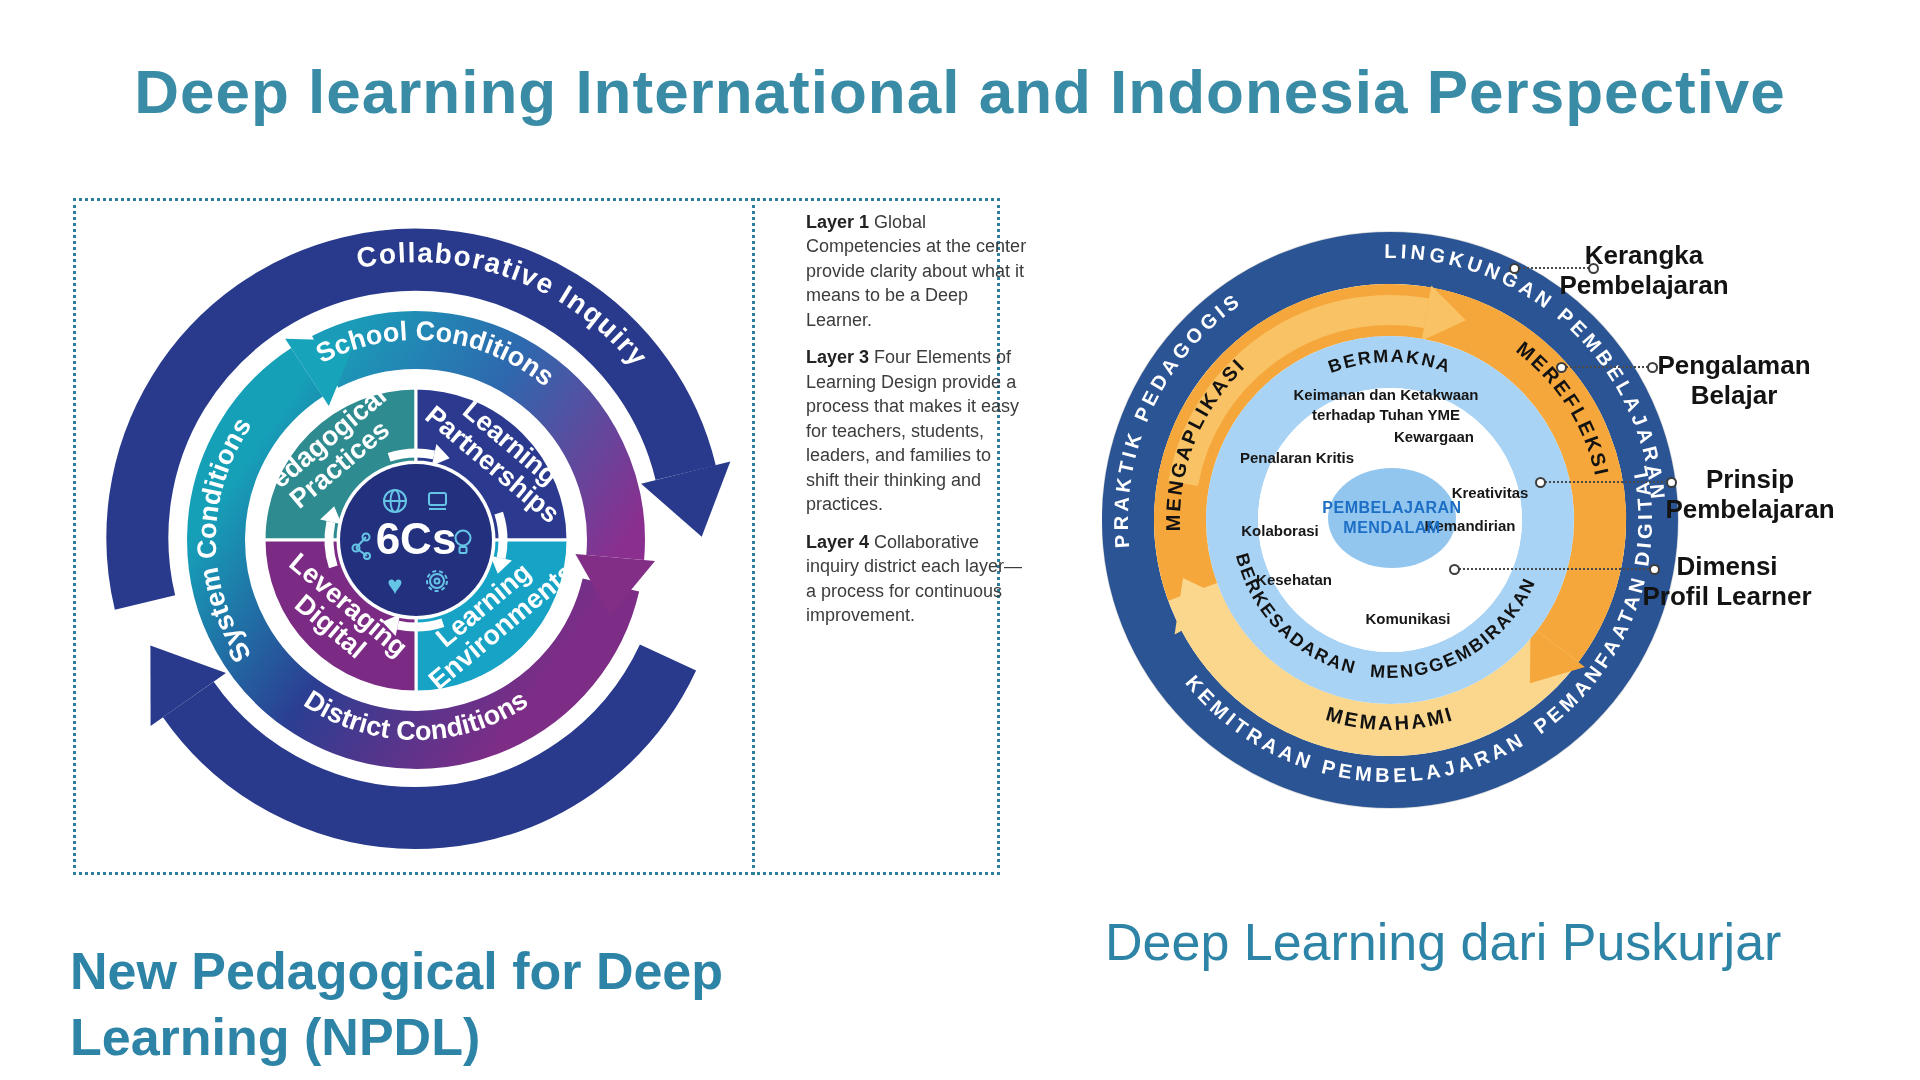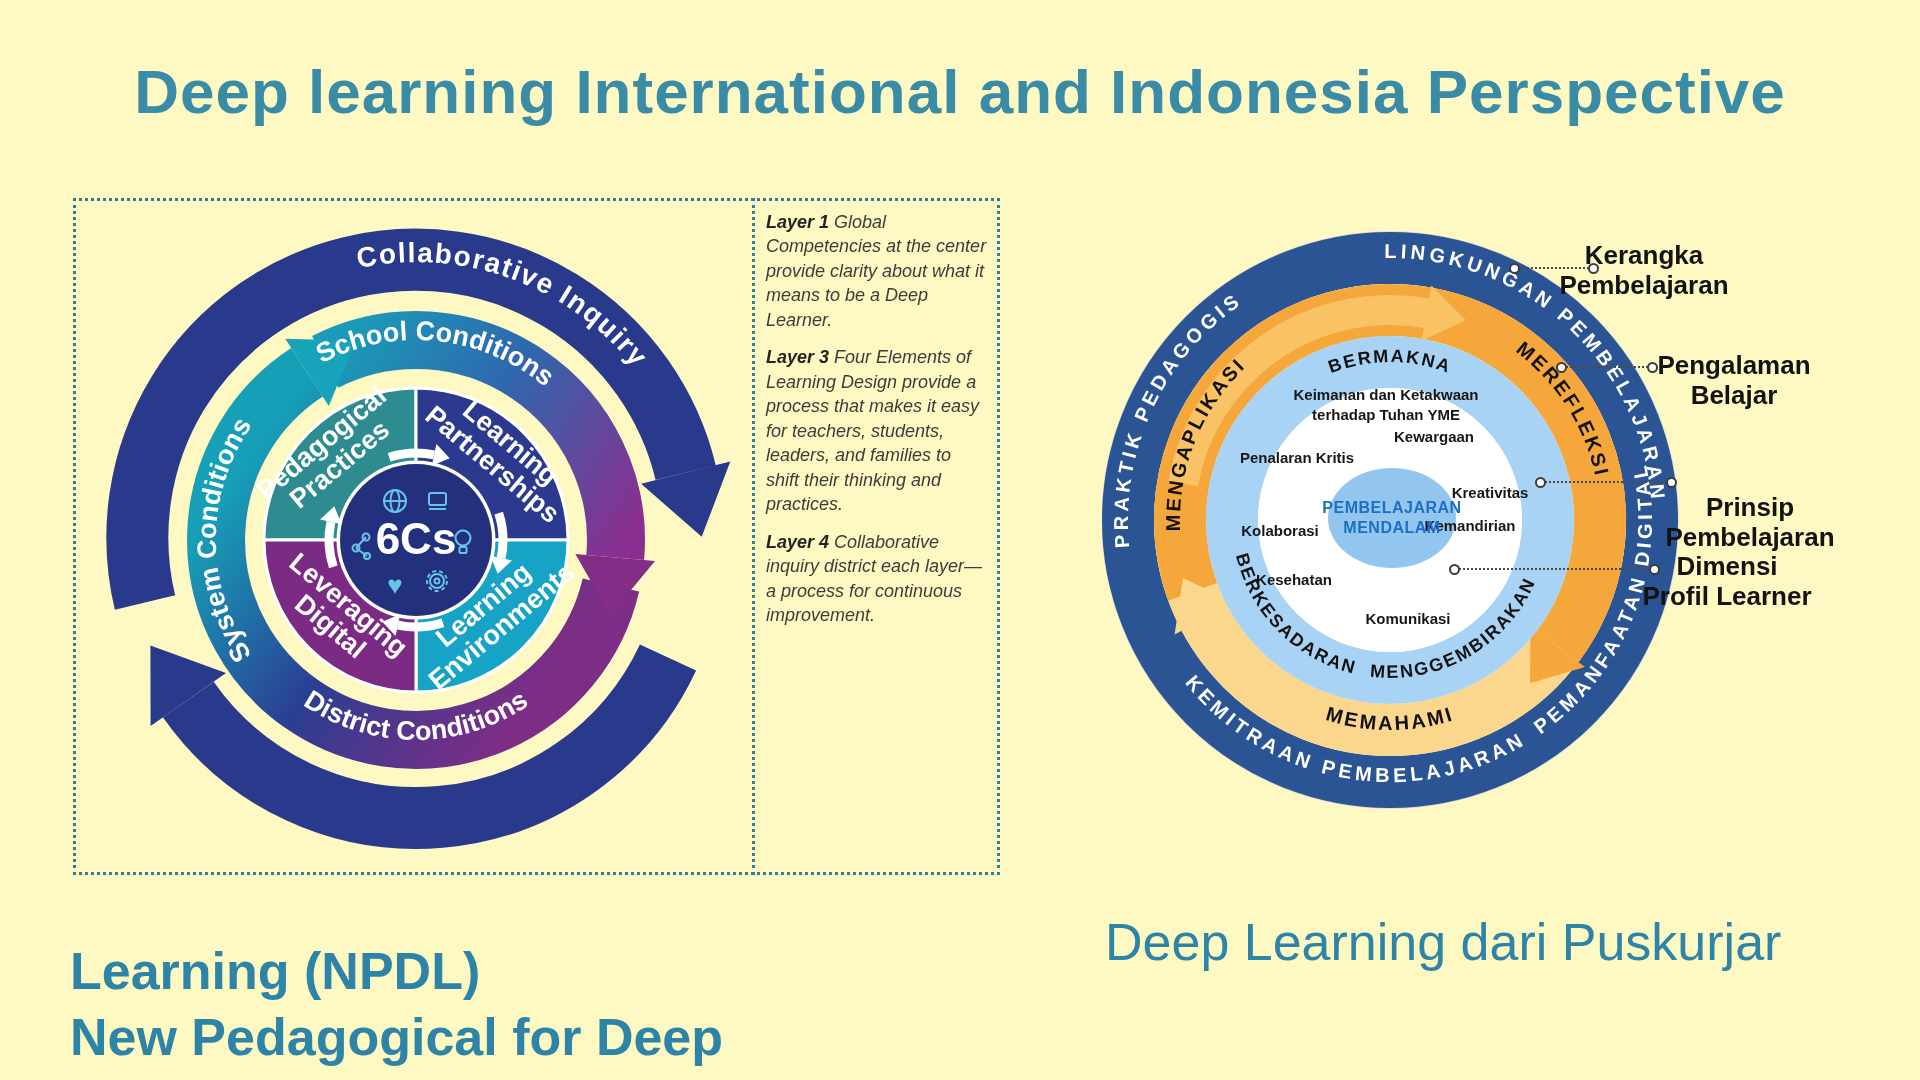--- a/index.html
+++ b/index.html
@@ -1,26 +1,26 @@
 <!DOCTYPE html>
 <html><head>
 <meta charset="utf-8">
 <style>
   html,body{margin:0;padding:0;background:#e8e8e8;}
-  .slide{position:relative;width:1920px;height:1080px;background:#fef9c3;overflow:hidden;
+  .slide{position:relative;width:1920px;height:1080px;background:#ffffff;overflow:hidden;
          font-family:"Liberation Sans","DejaVu Sans",sans-serif;}
   .title{position:absolute;left:0;right:0;top:56px;text-align:center;
          font-size:62px;font-weight:bold;color:#3a8ca6;letter-spacing:1px;}
   .panel{position:absolute;left:73px;top:198px;width:927px;height:677px;
          border:3px dotted #2e7f9e;box-sizing:border-box;}
   .panel-divider{position:absolute;left:752px;top:198px;height:677px;width:0;
          border-left:3px dotted #2e7f9e;}
   .npdl-svg{position:absolute;left:96px;top:210px;width:640px;height:660px;}
-  .layers-col{position:absolute;left:766px;top:210px;width:222px;
-         font-size:18px;line-height:1.36;color:#3c3c3c;font-style:italic;}
+  .layers-col{position:absolute;left:806px;top:210px;width:222px;
+         font-size:18px;line-height:1.36;color:#3c3c3c;}
   .layers-col p{margin:0 0 13px 0;}
   .layers-col b{color:#232323;}
   .pusk-svg{position:absolute;left:1102px;top:230px;width:720px;height:580px;}
   .callout{position:absolute;text-align:center;font-weight:bold;color:#131313;
            font-size:26px;line-height:1.16;}
   .callout span{display:block;}
   .leader{position:absolute;height:0;border-top:2px dotted #4a4a4a;}
   .leader .dot{position:absolute;width:7px;height:7px;border:2px solid #3d3d3d;
                border-radius:50%;background:#fff;top:-6px;}
   .leader .dot.start{left:-3px;}
@@ -241,28 +241,28 @@
   </div>
 
   <div class="callout" style="left:1544px;top:240px;width:200px;">
     <span>Kerangka</span>
     <span>Pembelajaran</span>
   </div>
   <div class="callout" style="left:1634px;top:350px;width:200px;">
     <span>Pengalaman</span>
     <span>Belajar</span>
   </div>
-  <div class="callout" style="left:1645px;top:464px;width:210px;margin-top:28px;">
+  <div class="callout" style="left:1645px;top:464px;width:210px;">
     <span>Prinsip</span>
     <span>Pembelajaran</span>
   </div>
   <div class="callout" style="left:1622px;top:551px;width:210px;">
     <span>Dimensi</span>
     <span>Profil Learner</span>
   </div>
 
   <div class="caption-left">
+    <span>New Pedagogical for Deep</span>
     <span>Learning (NPDL)</span>
-    <span>New Pedagogical for Deep</span>
   </div>
   <div class="caption-right">Deep Learning dari Puskurjar</div>
 
 </div>
 
 </body></html>

